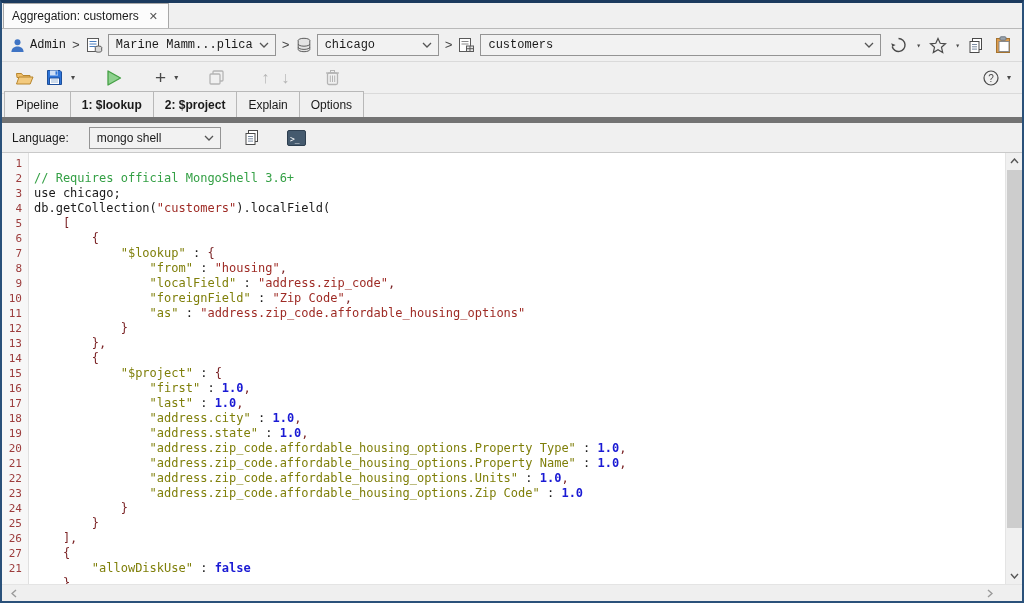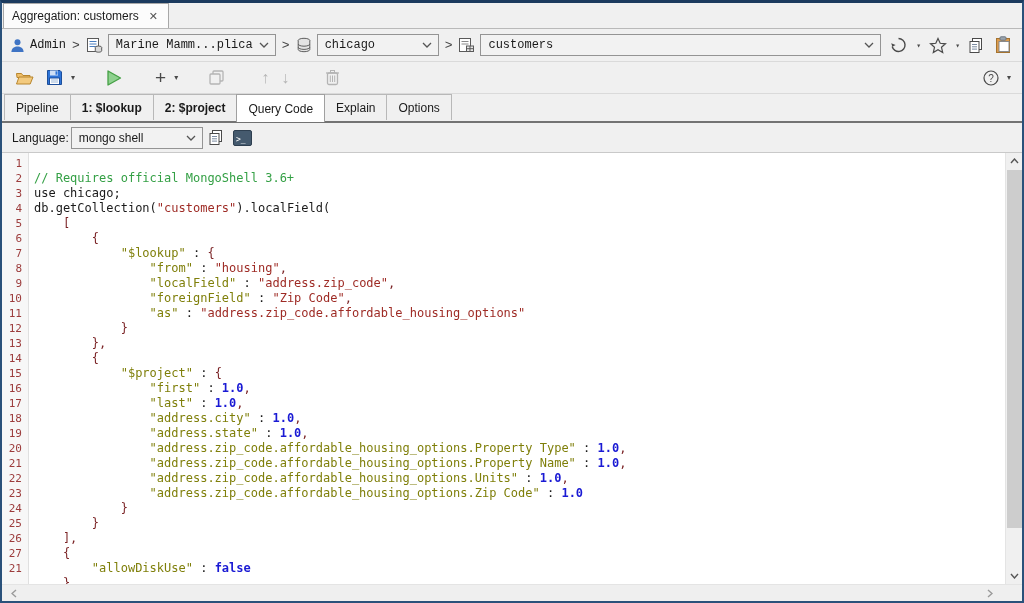--- a/index.html
+++ b/index.html
@@ -25,27 +25,27 @@
   .lbl { white-space:nowrap; }
 
   
   .toolbar { height:32px; background:#f0f0f0; display:flex; align-items:center; padding:0 10px; gap:6px; border-bottom:1px solid #dadada; flex:none; }
   .tb-group { display:flex; align-items:center; gap:4px; }
   .sp { width:14px; }
   .disabled-glyph { color:#b4b4b4; font-size:16px; line-height:16px; }
   .help-right { margin-left:auto; display:flex; align-items:center; gap:3px; }
 
   
-  .ptabs { height:29px; background:#f0f0f0; display:flex; padding-left:2px; border-bottom:2px solid #737373; flex:none; }
+  .ptabs { height:29px; background:#f0f0f0; display:flex; align-items:flex-end; padding-left:2px; border-bottom:6px solid #737373; flex:none; }
   .ptab { height:26px; display:flex; align-items:center; padding:0 11px; background:#f0f0f0; border:1px solid #b8b8b8; border-bottom:none; margin-right:-1px; position:relative; }
   .ptab.bold { font-weight:bold; }
   .ptab.active { background:#ffffff; height:28px; z-index:2; margin-bottom:-1px; border-color:#a0a0a0; }
 
   
-  .langbar { height:30px; background:#f0f0f0; display:flex; align-items:center; padding:0 10px; gap:2px; border-bottom:1px solid #c9c9c9; flex:none; }
+  .langbar { height:30px; background:#f0f0f0; display:flex; align-items:center; padding:0 10px; gap:20px; border-bottom:1px solid #c9c9c9; flex:none; }
   .langbar .combo { width:132px; }
 
   
   .editor-wrap { flex:1; display:flex; min-height:0; background:#ffffff; }
   .gutter { width:27px; background:#f7f7f7; border-right:1px solid #e0e0e0; padding:3px 0 0 0; font-family:"DejaVu Sans Mono", monospace; font-size:11px; color:var(--c-linenum); text-align:right; overflow:hidden; flex:none; }
   .gutter .ln { height:15px; line-height:15px; padding-right:6px; }
   .code { flex:1; overflow:hidden; padding:18px 0 0 5px; font-family:"DejaVu Sans Mono", monospace; font-size:12px; }
   .cl { height:15px; line-height:15px; white-space:pre; }
   .tok-cm  { color:var(--c-comment); }
   .tok-pl  { color:var(--c-plain); }
@@ -235,21 +235,20 @@
           </svg>
       </span>
       <span class="caret">▾</span>
     </div>
   </div>
 
   <div class="ptabs">
       <div class="ptab">Pipeline</div>
       <div class="ptab bold">1: $lookup</div>
       <div class="ptab bold">2: $project</div>
-      <div class="ptab active">Query Code</div>
       <div class="ptab">Explain</div>
       <div class="ptab">Options</div>
     </div>
 
   <div class="langbar">
     <span class="lbl">Language:</span>
     <div class="combo">
       <span class="val">mongo shell</span>
       <span>
           <svg width="10" height="6">

